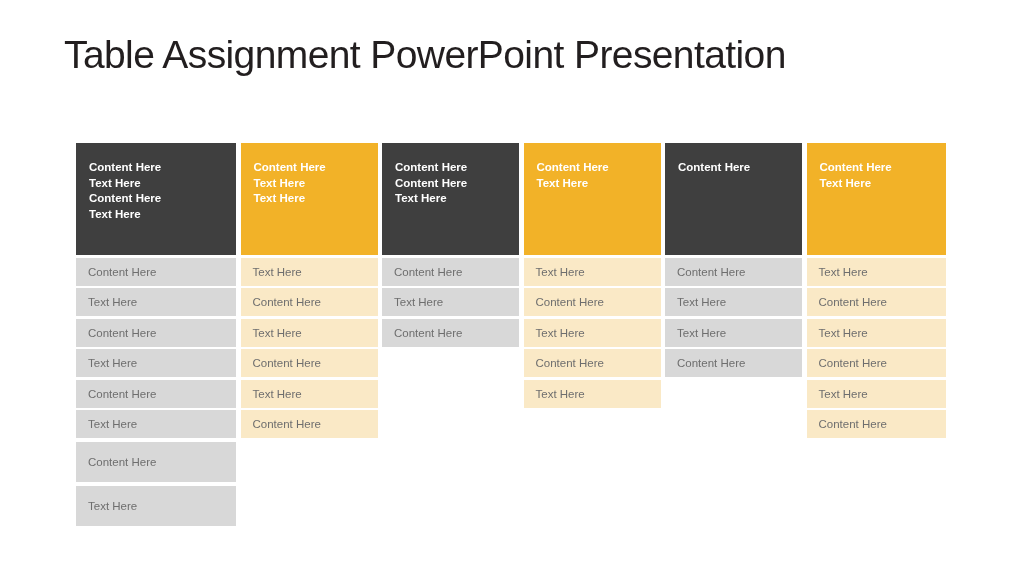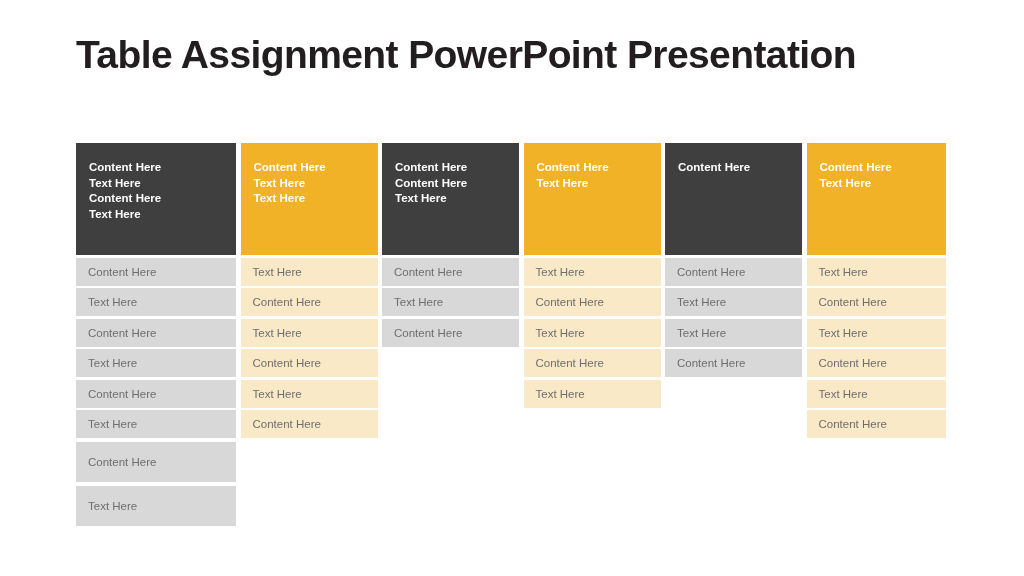--- a/index.html
+++ b/index.html
@@ -5,24 +5,24 @@
   * { margin: 0; padding: 0; box-sizing: border-box; }
   html, body { width: 1024px; height: 576px; }
   body {
     position: relative;
     overflow: hidden;
     background: var(--slide-bg, #ffffff);
     font-family: "Liberation Sans", sans-serif;
   }
   .title {
     position: absolute;
-    left: 76px;
+    left: 64px;
     top: 33px;
     font-size: 39px;
-    font-weight: bold;
+    font-weight: normal;
     letter-spacing: -0.6px;
     color: var(--title-text, #221e1f);
     white-space: nowrap;
     text-align: right;
   }
   .table {
     position: absolute;
     left: 76px;
     top: 143px;
     display: flex;

